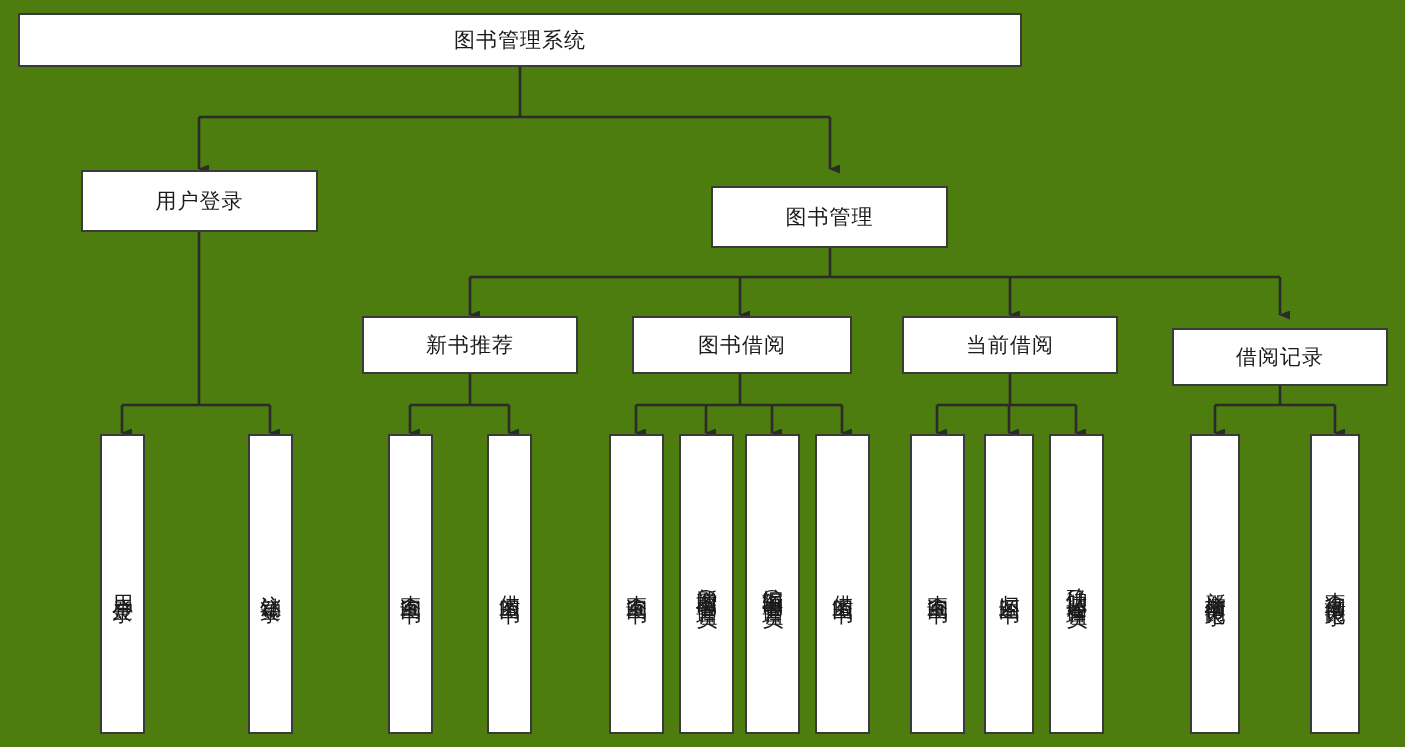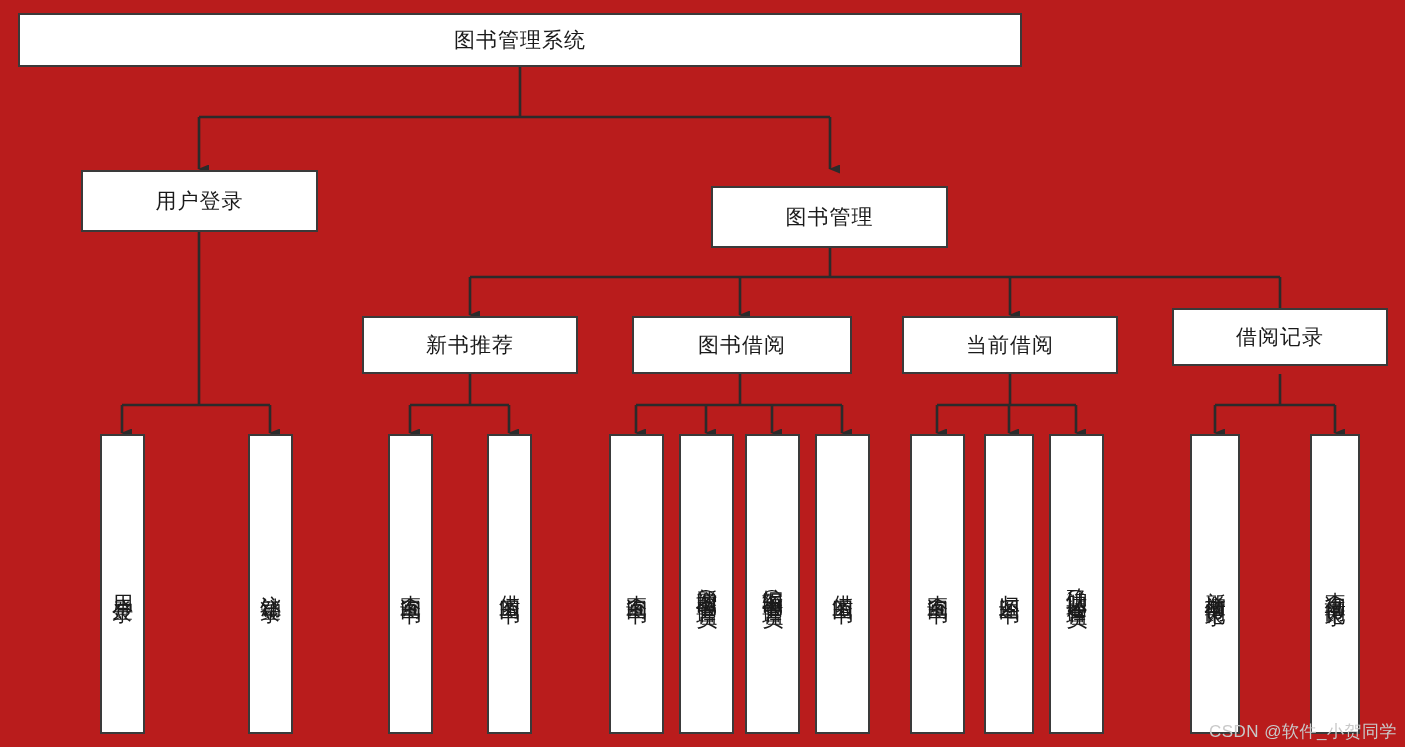--- a/index.html
+++ b/index.html
@@ -1,19 +1,19 @@
 <!DOCTYPE html>
 <html><head>
 <meta charset="utf-8">
 <style>
   html,body{margin:0;padding:0;background:#ffffff;}
   #canvas{
     position:relative;
     width:1405px;height:747px;
-    background:#b91c1c;
+    background:#4d7c0f;
     font-family:"Liberation Sans","DejaVu Sans",sans-serif;
     overflow:hidden;
   }
   svg.links{position:absolute;left:0;top:0;width:1405px;height:747px;pointer-events:none;}
   .node{
     position:absolute;
     box-sizing:border-box;
     border:2px solid #3a3a3a;
     background:#ffffff;
     display:flex;
@@ -109,21 +109,21 @@
       </div>
       <div class="node horiz" style="left: 362px; top: 316px; width: 216px; height: 58px;">
         <span class="label">新书推荐</span>
       </div>
       <div class="node horiz" style="left: 632px; top: 316px; width: 220px; height: 58px;">
         <span class="label">图书借阅</span>
       </div>
       <div class="node horiz" style="left: 902px; top: 316px; width: 216px; height: 58px;">
         <span class="label">当前借阅</span>
       </div>
-      <div class="node horiz" style="left: 1172px; top: 308px; width: 216px; height: 58px;">
+      <div class="node horiz" style="left: 1172px; top: 328px; width: 216px; height: 58px;">
         <span class="label">借阅记录</span>
       </div>
       <div class="node vert" style="left: 100px; top: 434px; width: 45px; height: 300px;">
         <span class="label">用户登录</span>
       </div>
       <div class="node vert" style="left: 248px; top: 434px; width: 45px; height: 300px;">
         <span class="label">注销登录</span>
       </div>
       <div class="node vert" style="left: 388px; top: 434px; width: 45px; height: 300px;">
         <span class="label">查询图书</span>
@@ -153,14 +153,13 @@
         <span class="label">确认归还（管理员）</span>
       </div>
       <div class="node vert" style="left: 1190px; top: 434px; width: 50px; height: 300px;">
         <span class="label">新增借阅记录</span>
       </div>
       <div class="node vert" style="left: 1310px; top: 434px; width: 50px; height: 300px;">
         <span class="label">查询借阅记录</span>
       </div>
     </div>
 
-  <div id="watermark">CSDN @软件_小贺同学</div>
 </div>
 
 </body></html>

